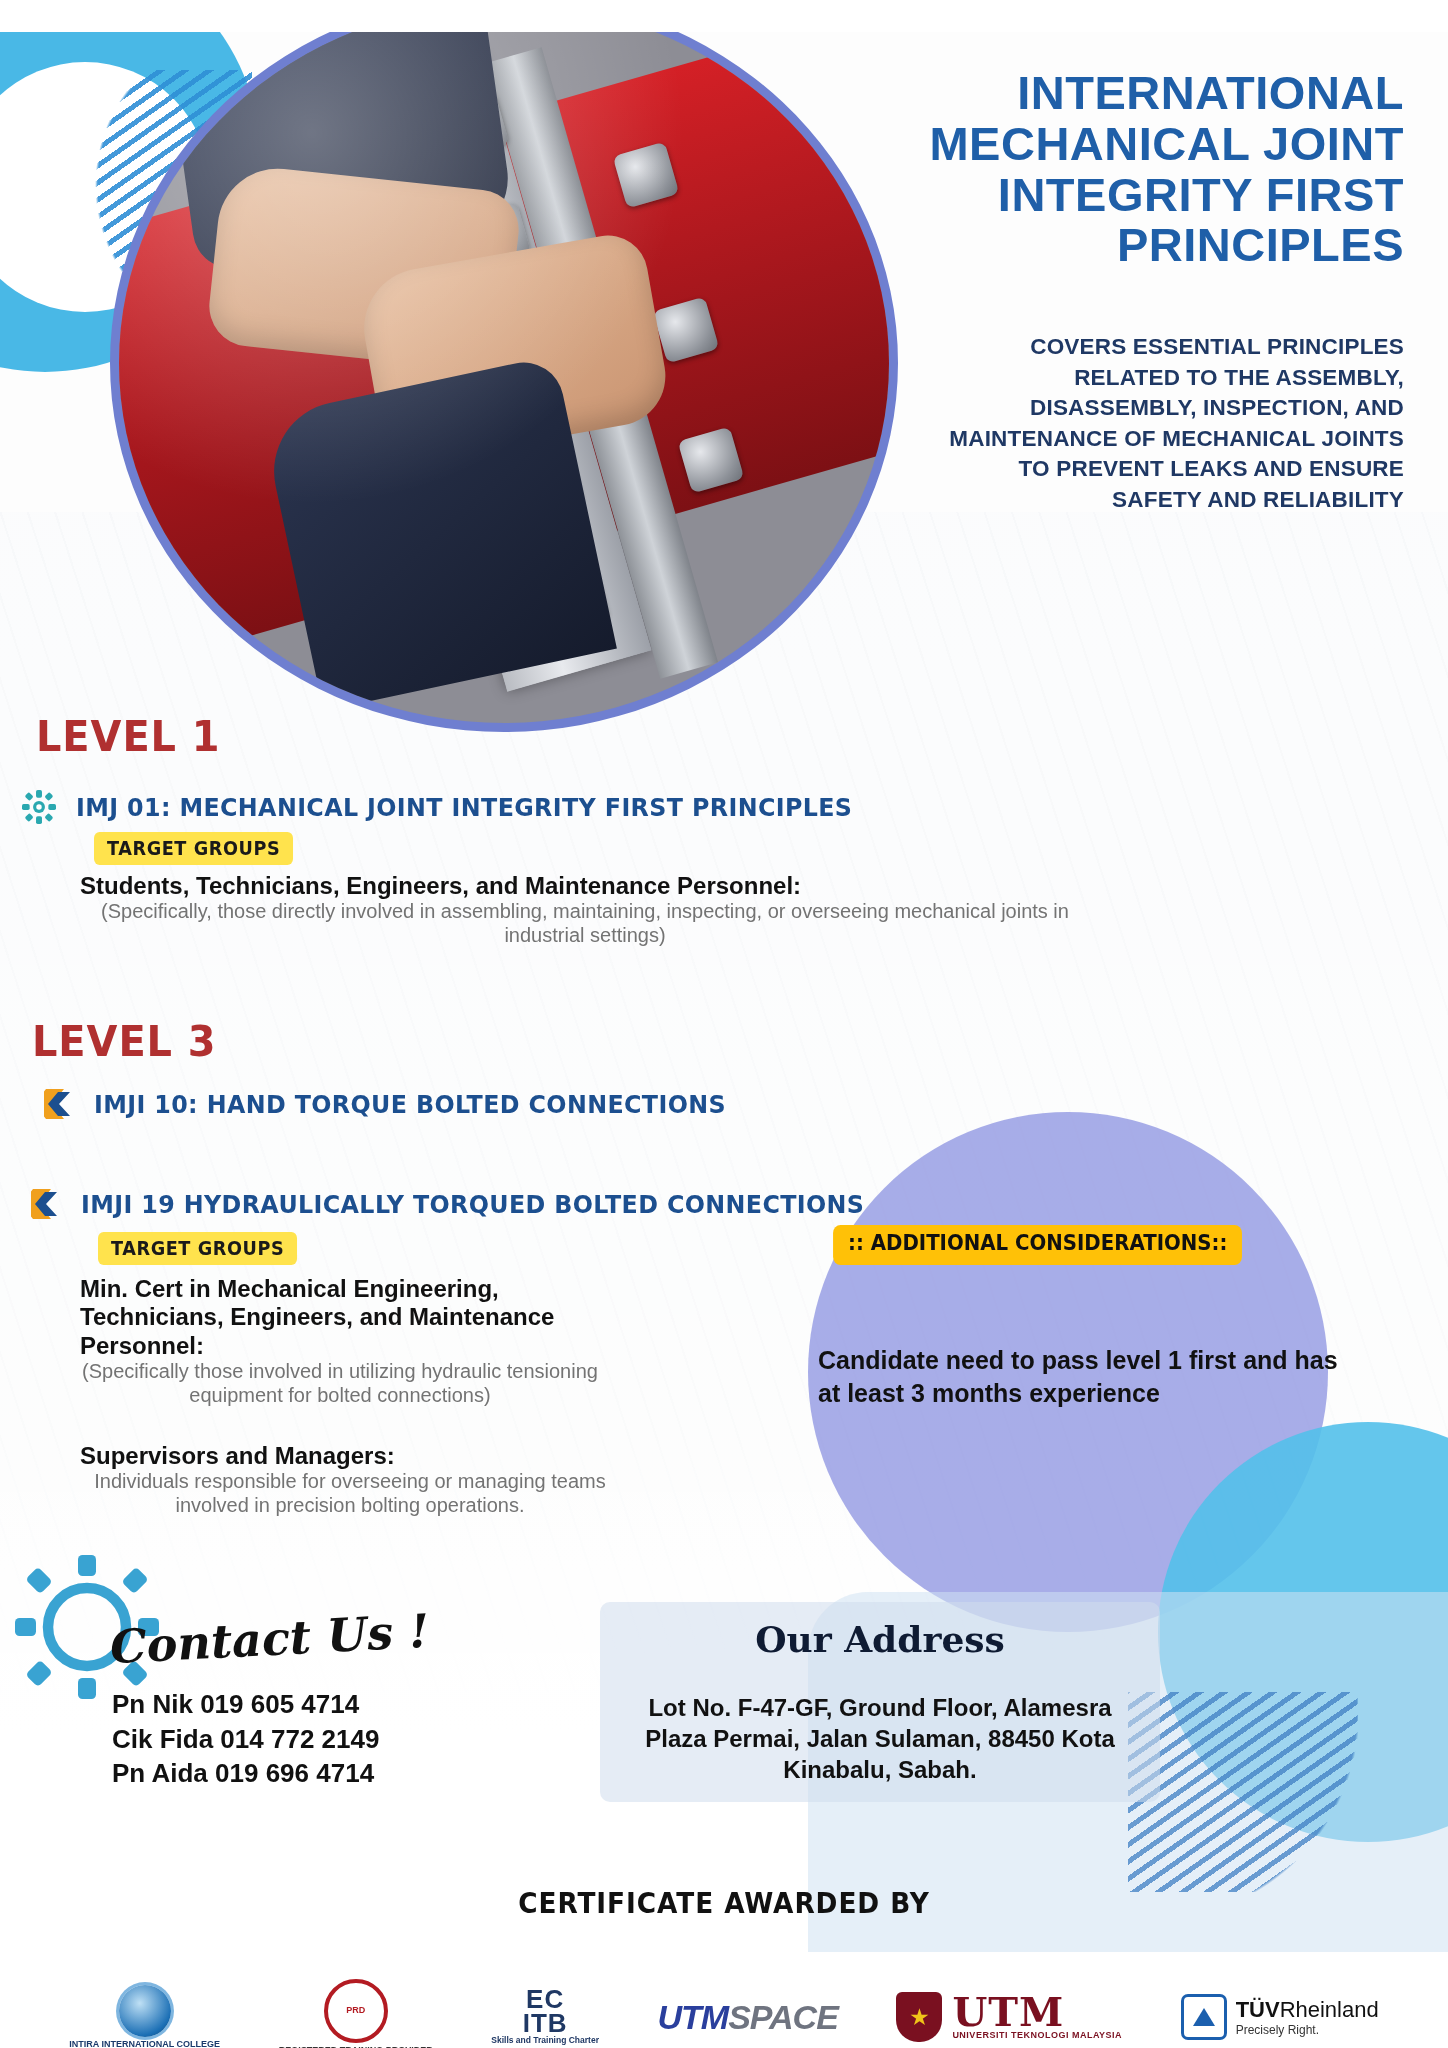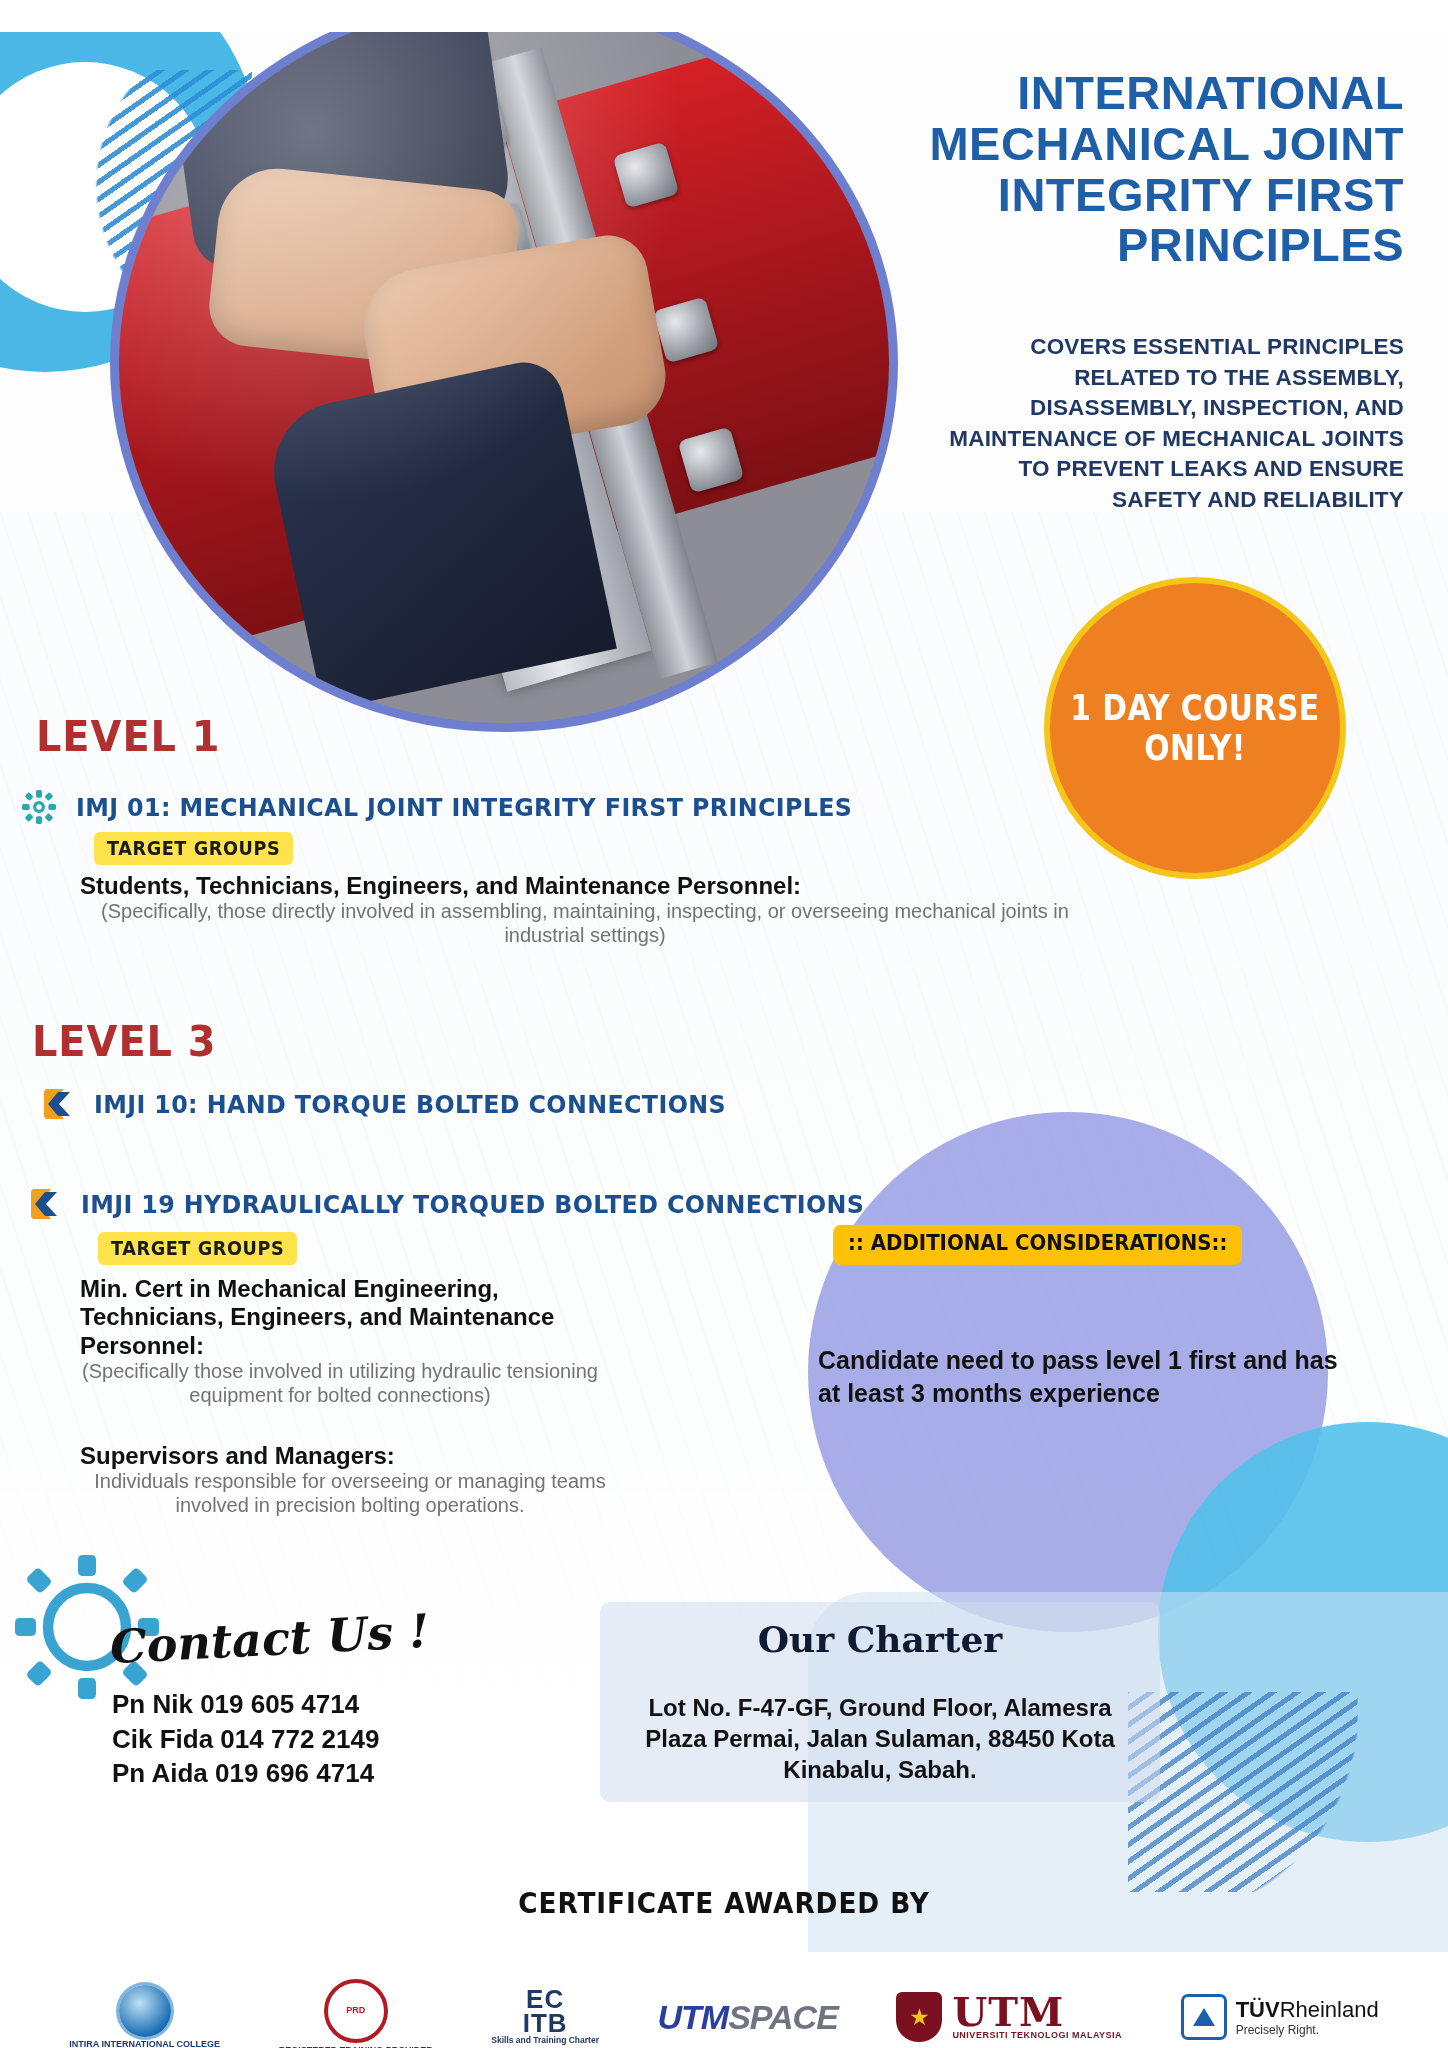--- a/index.html
+++ b/index.html
@@ -275,23 +275,20 @@
     <div class="sleeve"></div>
     <div class="hand h1"></div>
     <div class="hand h2"></div>
     <div class="sleeve2"></div>
     <div class="glare"></div>
   </div>
 
   <div class="title">INTERNATIONAL MECHANICAL JOINT INTEGRITY FIRST PRINCIPLES</div>
   <div class="subtitle">COVERS ESSENTIAL PRINCIPLES RELATED TO THE ASSEMBLY, DISASSEMBLY, INSPECTION, AND MAINTENANCE OF MECHANICAL JOINTS TO PREVENT LEAKS AND ENSURE SAFETY AND RELIABILITY</div>
 
-  <div class="badge">
-    <span>1 DAY COURSE ONLY!</span>
-  </div>
 
   <div class="lvl lvl1">LEVEL 1</div>
 
   <div class="course-line c1">
     <svg class="gear-icon" viewBox="0 0 40 40">
       <g fill="#2aa8b0">
         <circle cx="20" cy="20" r="7"></circle>
         <rect x="16.5" y="0" width="7" height="9" rx="2"></rect>
         <rect x="16.5" y="31" width="7" height="9" rx="2"></rect>
         <rect x="0" y="16.5" width="9" height="7" rx="2"></rect>
@@ -361,21 +358,21 @@
     </g>
   </svg>
 
   <div class="contact-title">Contact Us !</div>
   <div class="contact-list">
     <div>Pn Nik 019 605 4714</div>
     <div>Cik Fida 014 772 2149</div>
     <div>Pn Aida 019 696 4714</div>
   </div>
 
-  <div class="addr-title">Our Charter</div>
+  <div class="addr-title">Our Address</div>
   <div class="addr-text">Lot No. F-47-GF, Ground Floor, Alamesra Plaza Permai, Jalan Sulaman, 88450 Kota Kinabalu, Sabah.</div>
 
   <div class="cert-by">CERTIFICATE AWARDED BY</div>
 
   <div class="logos">
     <div class="logo l-intira">
       <div class="globe"></div>
       <div class="cap">INTIRA INTERNATIONAL COLLEGE</div>
     </div>
 

